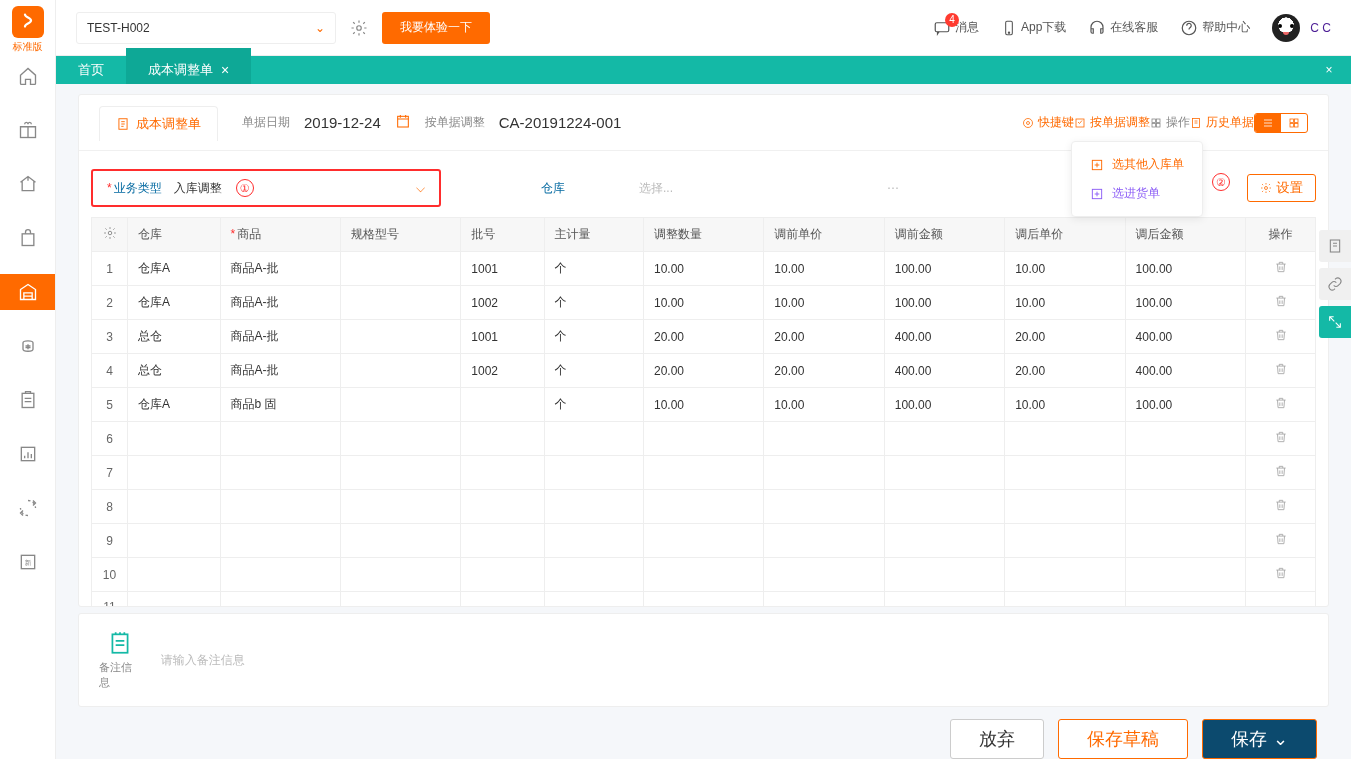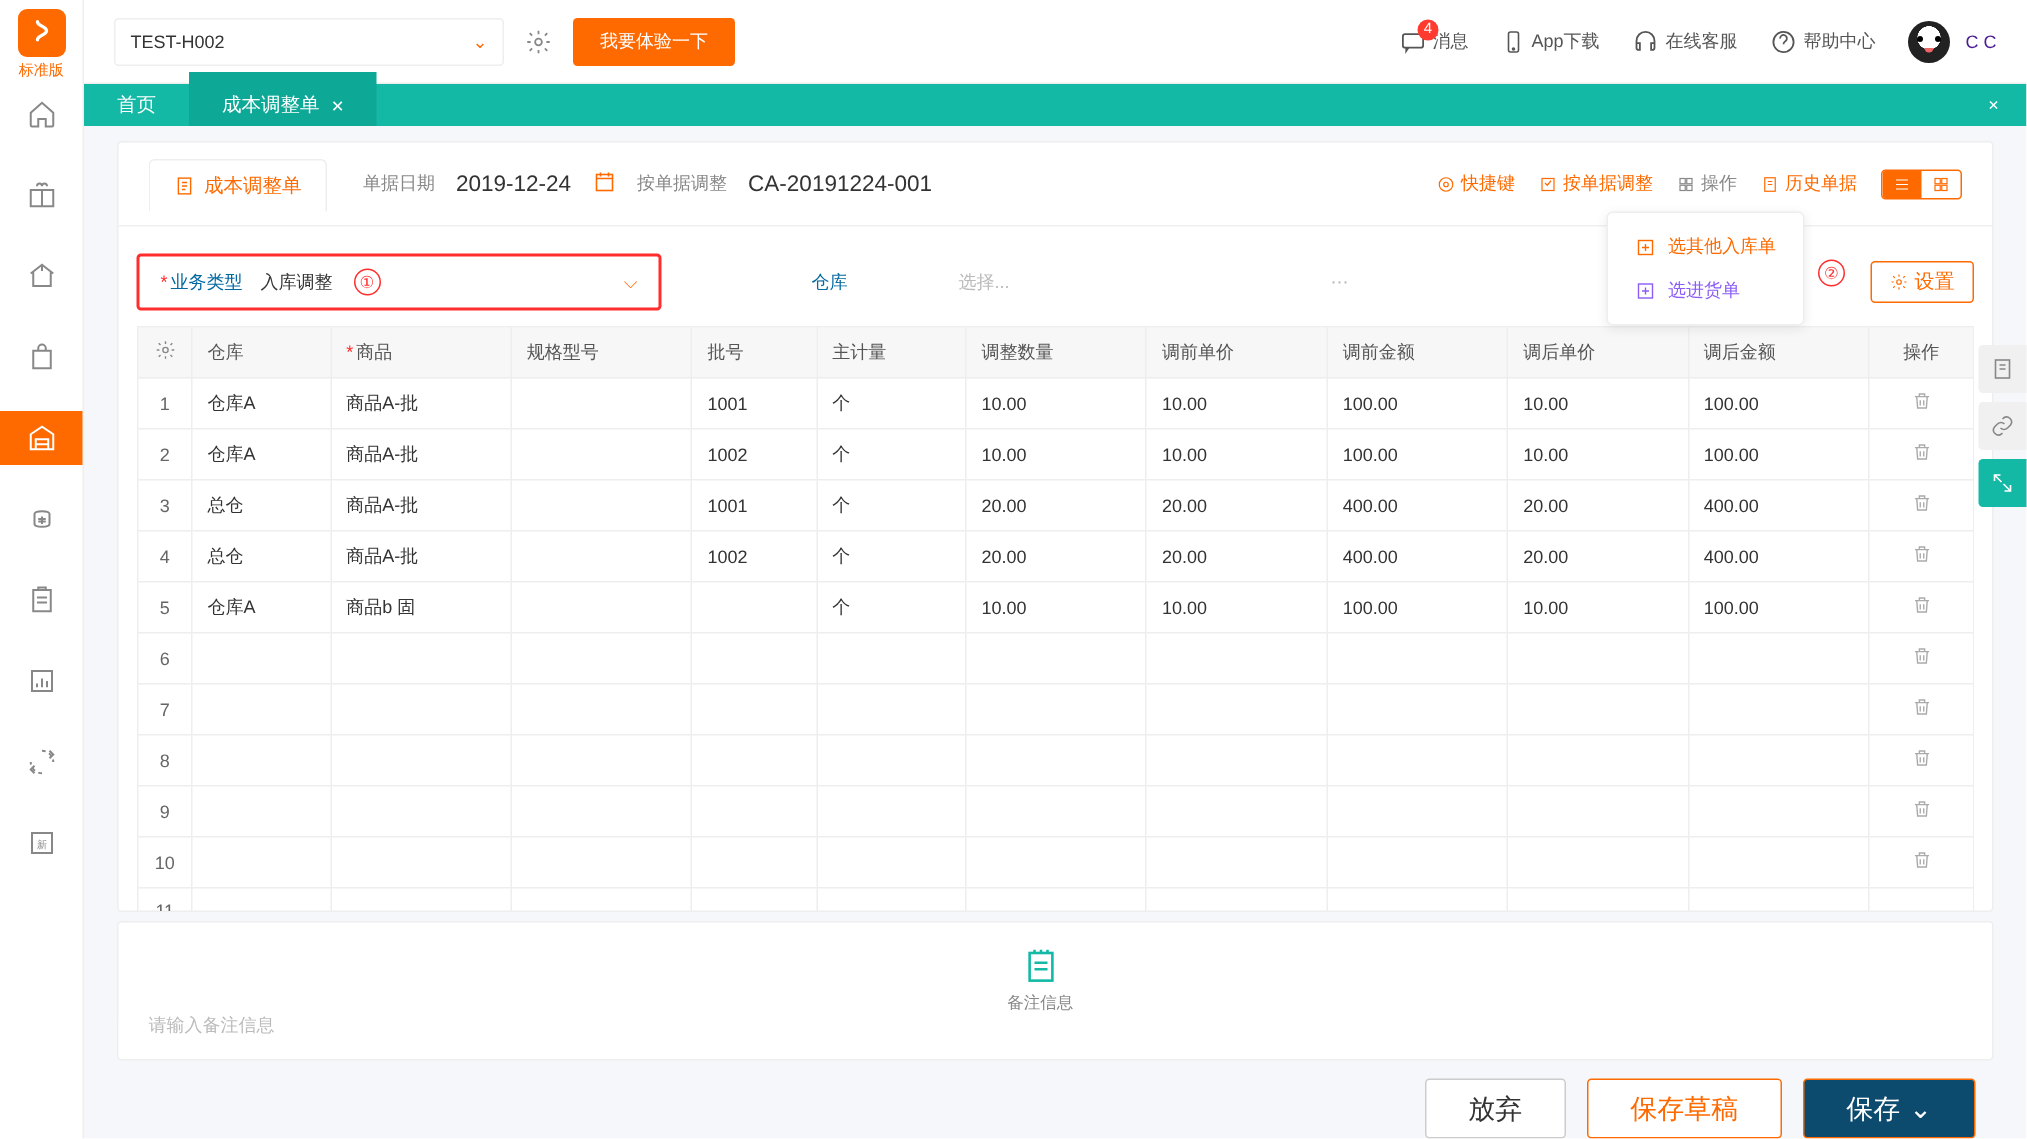--- a/index.html
+++ b/index.html
@@ -40,21 +40,21 @@
     .tabs-close-all{margin-left:auto;width:44px;height:44px;display:flex;align-items:center;justify-content:center;color:#fff;cursor:pointer;}
     
     .content{flex:1;display:flex;flex-direction:column;background:#f5f7fa;min-height:0;}
     .pane{margin:10px 22px 0 22px;background:#fff;border:1px solid #eee;border-radius:3px;flex:1;display:flex;flex-direction:column;min-height:0;}
     .pane-head{display:flex;align-items:center;padding:10px 20px;border-bottom:1px solid #f0f0f0;position:relative;}
     .pane-tab{padding:8px 16px;border:1px solid #eee;border-bottom:none;border-radius:4px 4px 0 0;display:flex;align-items:center;gap:6px;color:#ff6a00;background:#fff;position:relative;top:1px;font-size:13px;}
     .pane-tab svg{stroke:#ff6a00;fill:none;stroke-width:1.6}
     .meta{display:flex;align-items:center;gap:14px;margin-left:24px;}
     .meta-label{color:#888;}
     .meta-val{color:#333;font-size:15px;}
-    .pane-head-right{margin-left:auto;display:flex;gap:16px;}
+    .pane-head-right{margin-left:auto;display:flex;}
     .hl{color:#ff6a00;display:flex;align-items:center;gap:4px;cursor:pointer;}
     .gl{color:#888;display:flex;align-items:center;gap:4px;cursor:pointer;}
     .hl svg,.gl svg{stroke:currentColor;fill:none;stroke-width:1.6}
     .view-toggle{border:1px solid #ff6a00;border-radius:3px;display:flex;overflow:hidden;}
     .vt{padding:3px 6px;cursor:pointer;color:#ff6a00;display:flex;align-items:center;justify-content:center;}
     .vt.on{background:#ff6a00;color:#fff;}
     .vt svg{stroke:currentColor;fill:none;stroke-width:1.6}
     
     .search-row{padding:18px 12px 10px 12px;display:flex;align-items:center;gap:20px;position:relative;}
     .boxed{border:2px solid #ff2d2d;border-radius:3px;padding:8px 14px;display:flex;align-items:center;width:350px;}
@@ -80,21 +80,21 @@
     th{background:#f7f7f7;font-weight:normal;color:#555;}
     td.rownum{text-align:center;color:#666;}
     td.op{text-align:center;}
     .del-ic{color:#aaa;cursor:pointer;}
     
     .rightbar{position:absolute;right:0;top:230px;display:flex;flex-direction:column;}
     .rb{width:32px;height:32px;background:#f0f0f0;margin-bottom:6px;display:flex;align-items:center;justify-content:center;color:#888;cursor:pointer;border-radius:3px 0 0 3px;}
     .rb.active{background:#14b9a6;color:#fff;}
     .rb svg{stroke:currentColor;fill:none;stroke-width:1.6}
     
-    .remark{margin:6px 22px 0 22px;background:#fff;border:1px solid #eee;border-radius:3px;display:flex;align-items:center;padding:16px 20px;flex-direction:column;}
+    .remark{margin:6px 22px 0 22px;background:#fff;border:1px solid #eee;border-radius:3px;display:flex;align-items:center;padding:16px 20px;}
     .remark-ic{display:flex;flex-direction:column;align-items:center;margin-right:20px;}
     .remark-ic svg{stroke:#14b9a6;fill:none;stroke-width:1.6}
     .remark-lbl{font-size:11px;color:#888;margin-top:4px;}
     .remark input{border:none;width:100%;font-size:12px;color:#333;outline:none;}
     .remark input::placeholder{color:#bbb;}
     
     .footer{padding:12px 34px 0 0;display:flex;justify-content:flex-end;gap:14px;}
     .btn{padding:7px 28px;border-radius:3px;cursor:pointer;font-size:18px;}
     .btn-white{background:#fff;border:1px solid #ccc;color:#333;}
     .btn-outline{background:#fff;border:1px solid #ff6a00;color:#ff6a00;}

